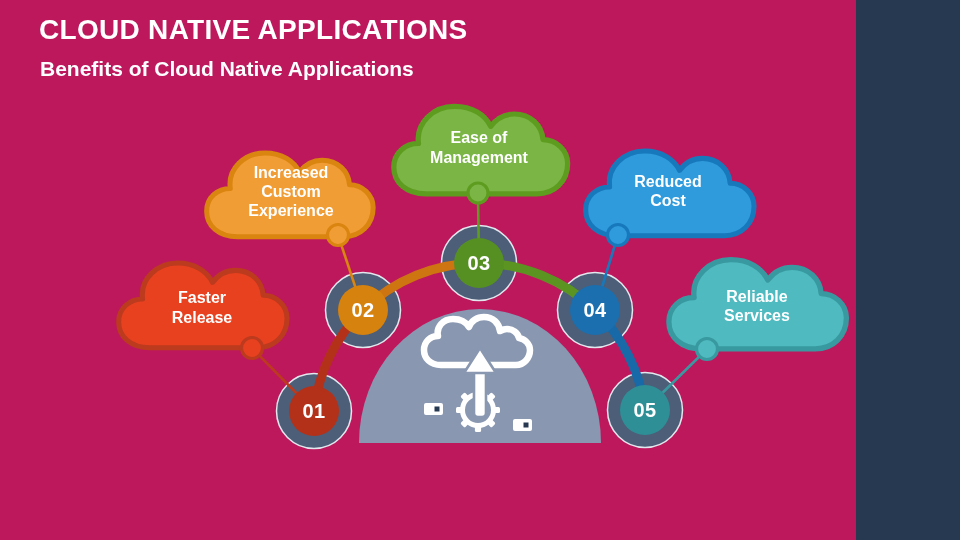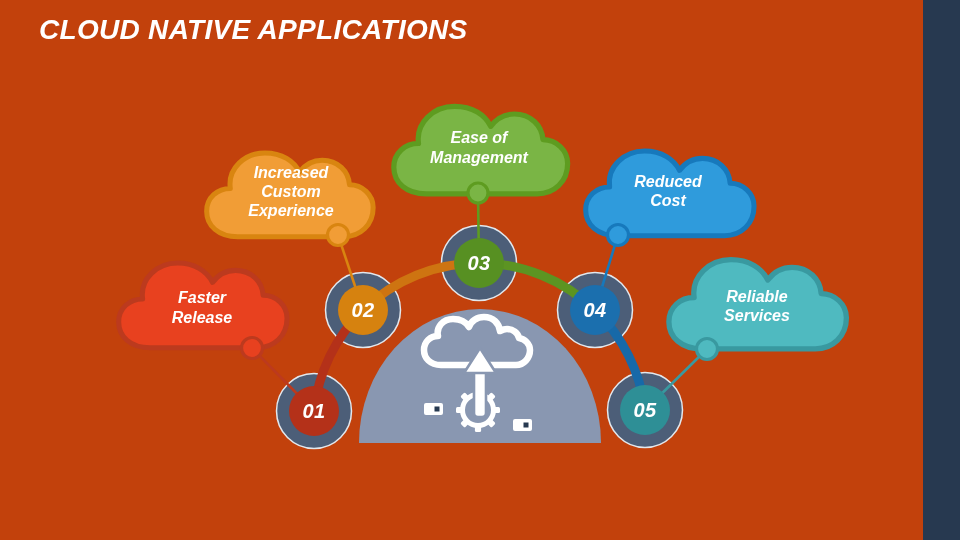--- a/index.html
+++ b/index.html
@@ -1,22 +1,21 @@
 <!DOCTYPE html>
 <html><head>
 <meta charset="utf-8">
 <style>
   html, body { margin: 0; padding: 0; background: #273950; }
   .canvas {
     position: relative;
-    width: 923px; height: 540px;
-    background: #c2410c;
+    width: 856px; height: 540px;
+    background: #be185d;
     overflow: hidden;
     font-family: "Liberation Sans", sans-serif;
-    font-style: italic;
   }
   .slide-title {
     position: absolute; left: 39px; top: 14px;
     color: #ffffff; font-size: 28px; font-weight: 800;
     letter-spacing: 0.3px; white-space: nowrap;
   }
   .slide-subtitle {
     position: absolute; left: 40px; top: 57px;
     color: #fdfeff; font-size: 21px; font-weight: 600;
     white-space: nowrap;
@@ -31,20 +30,21 @@
   .node-ring { stroke-width: 1.5; }
   .icon-stroke { fill: none; stroke: #ffffff; stroke-width: 6.5; stroke-linejoin: round; stroke-linecap: round; }
   .icon-fill { fill: #ffffff; }
   .icon-cut { stroke-width: 2.6; stroke-linejoin: round; }
 </style>
 </head>
 <body>
 
 <div class="canvas">
   <div class="slide-title">CLOUD NATIVE APPLICATIONS</div>
+  <div class="slide-subtitle">Benefits of Cloud Native Applications</div>
 
   <svg class="diagram" width="960" height="540" viewBox="0 0 960 540">
 
     <defs>
       <path id="cloudShape" d="M38 104 C17 104 4 92 4 76 C4 61 16 51 30 51 C27 29 46 12 68 12 C87 12 100 21 106 33 C112 25 121 20 131 20 C148 20 160 32 161 47 C175 47 187 58 187 72 C187 91 173 104 155 104 Z" stroke-width="5.5" stroke-linejoin="round"></path>
     </defs>
 
     <path d="M359 443 A121 134 0 0 1 601 443 Z" fill="#8997B1"></path>
 
     <g>

